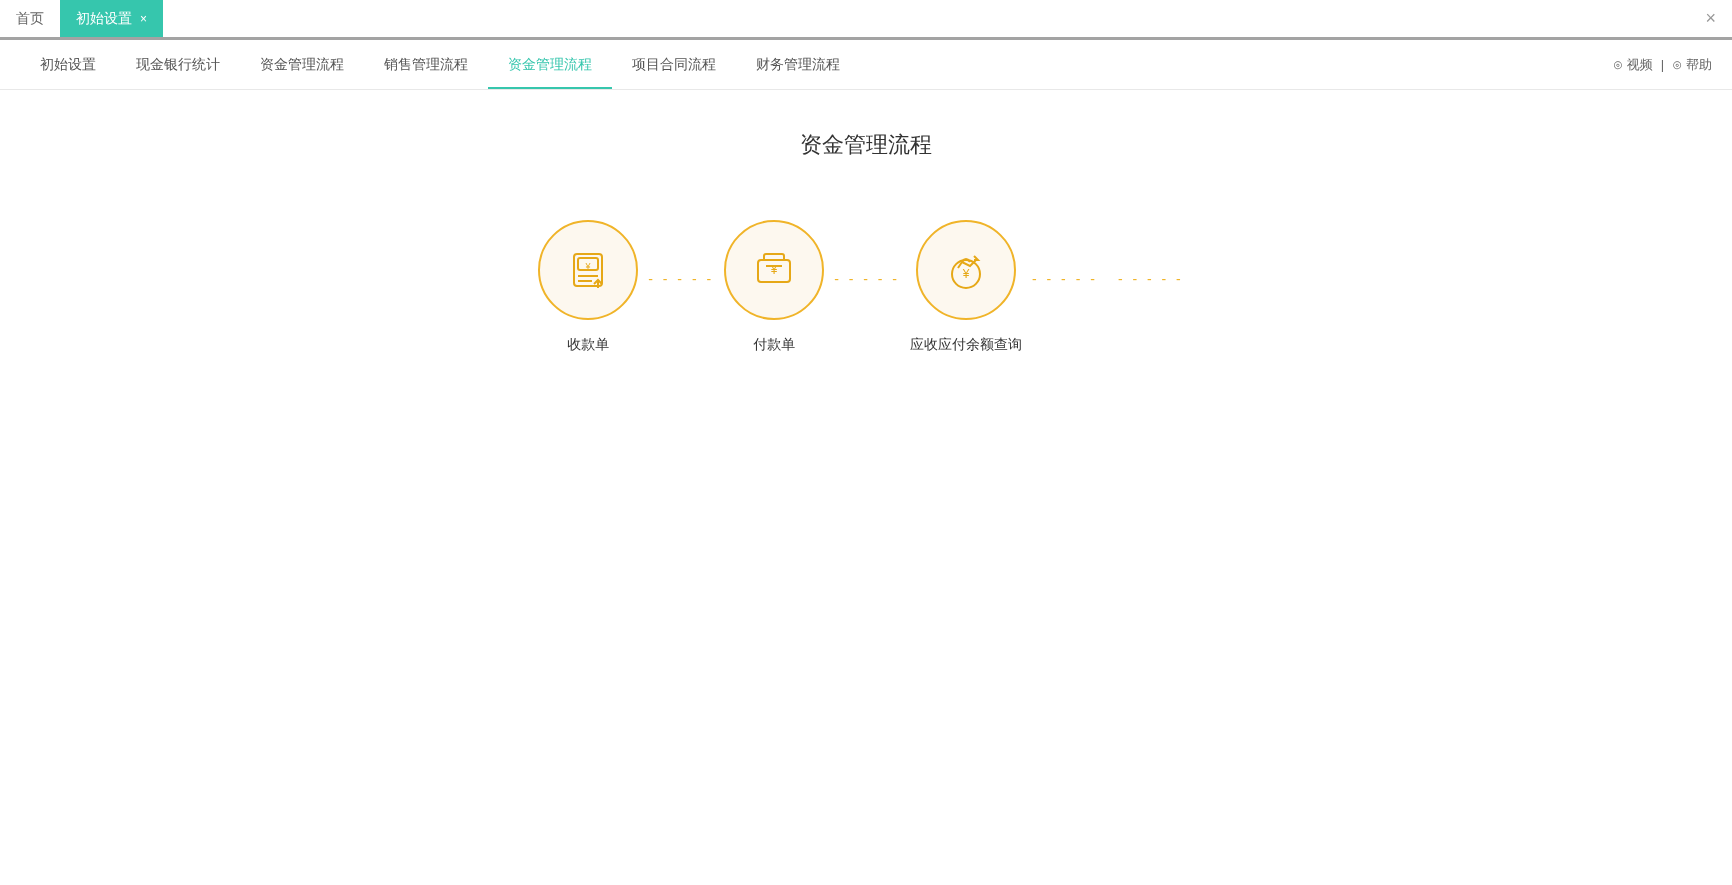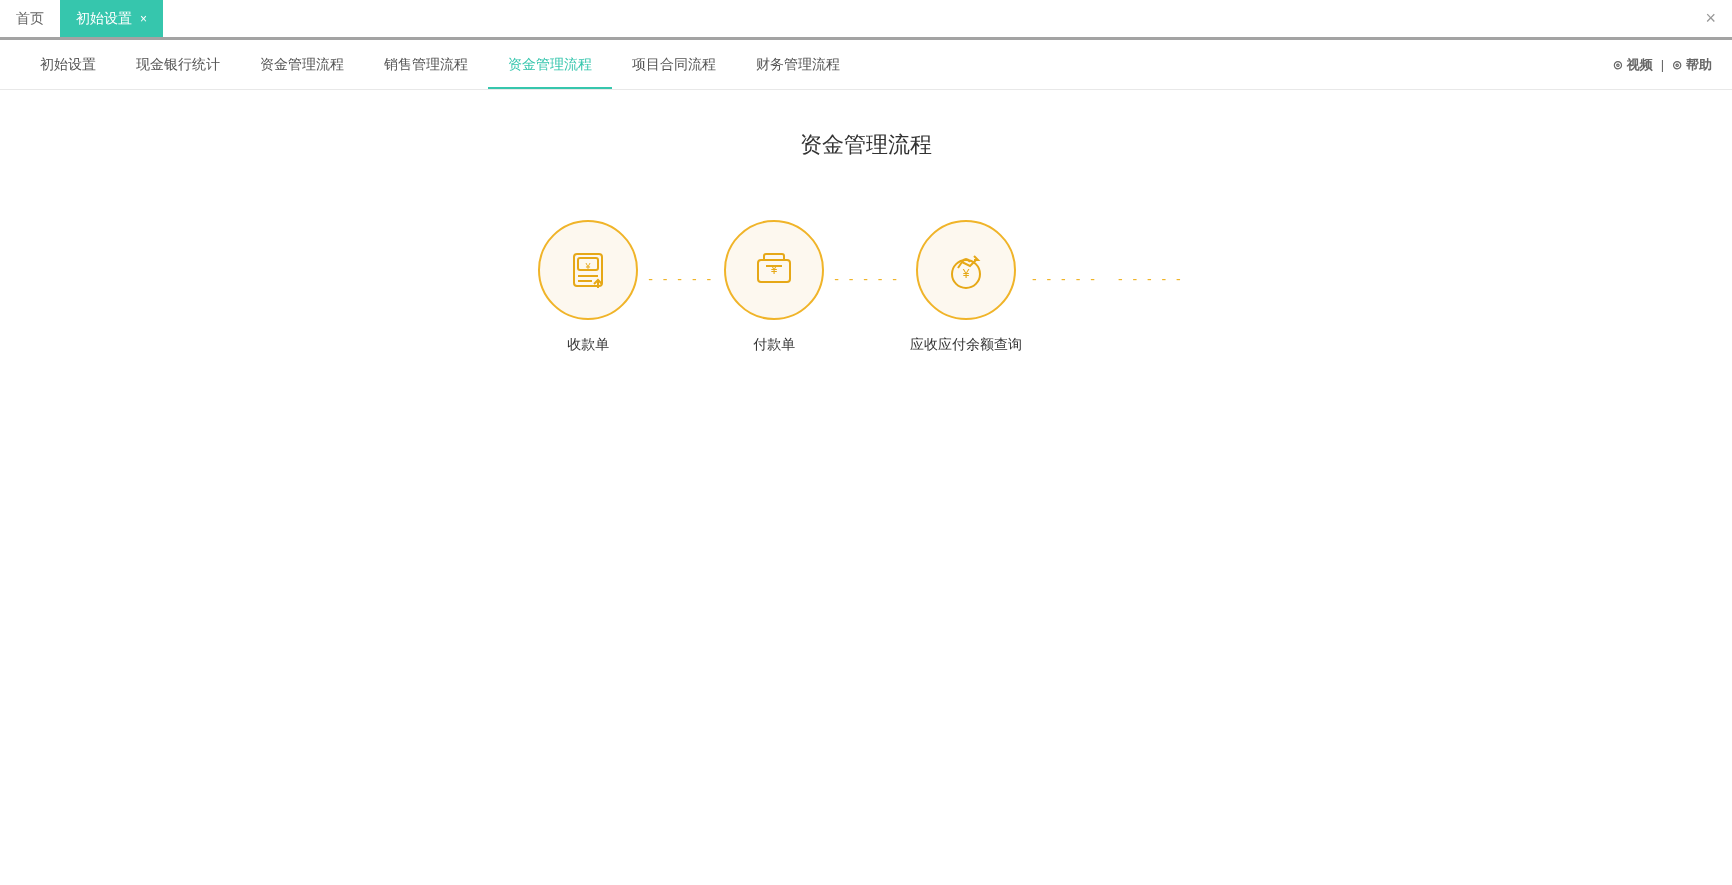--- a/index.html
+++ b/index.html
@@ -93,21 +93,20 @@
       align-items: center;
       gap: 8px;
       color: #666;
       font-size: 13px;
     }
     .nav-right-item {
       display: flex;
       align-items: center;
       gap: 4px;
       cursor: pointer;
-      font-weight: bold;
     }
 
     
     .main-content {
       padding: 40px 20px;
       display: flex;
       flex-direction: column;
       align-items: center;
     }
     .page-title {

